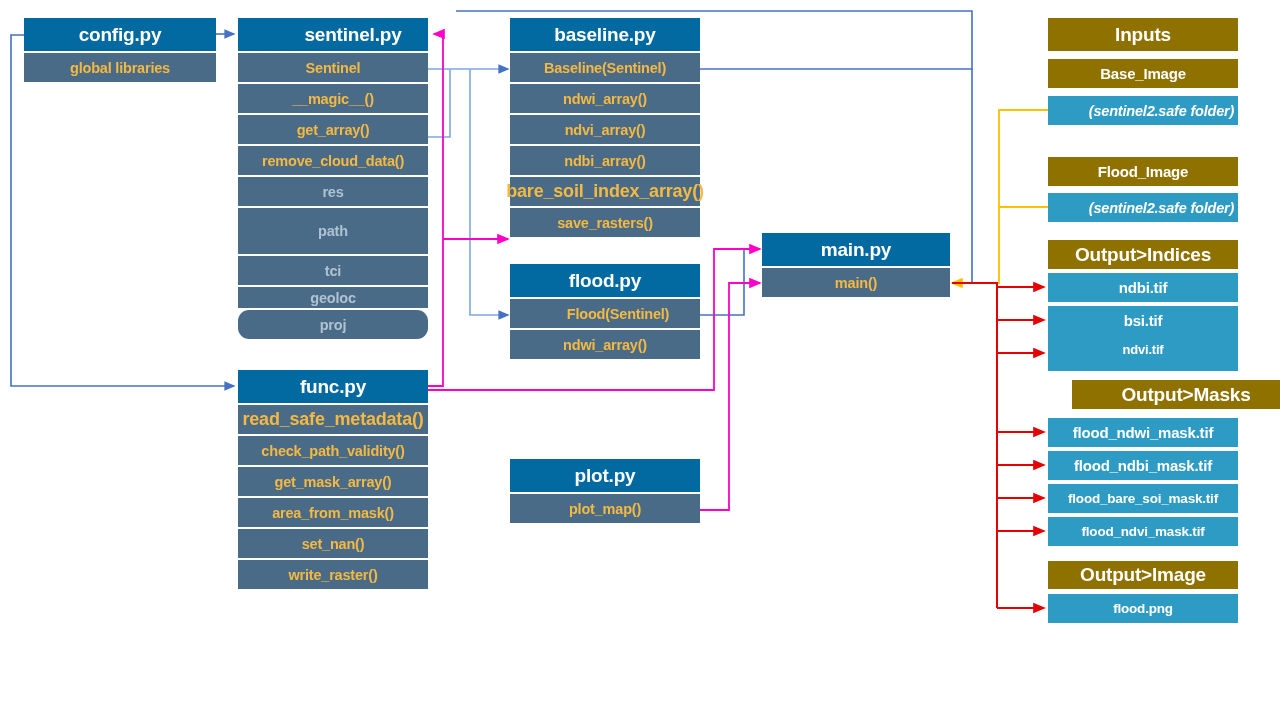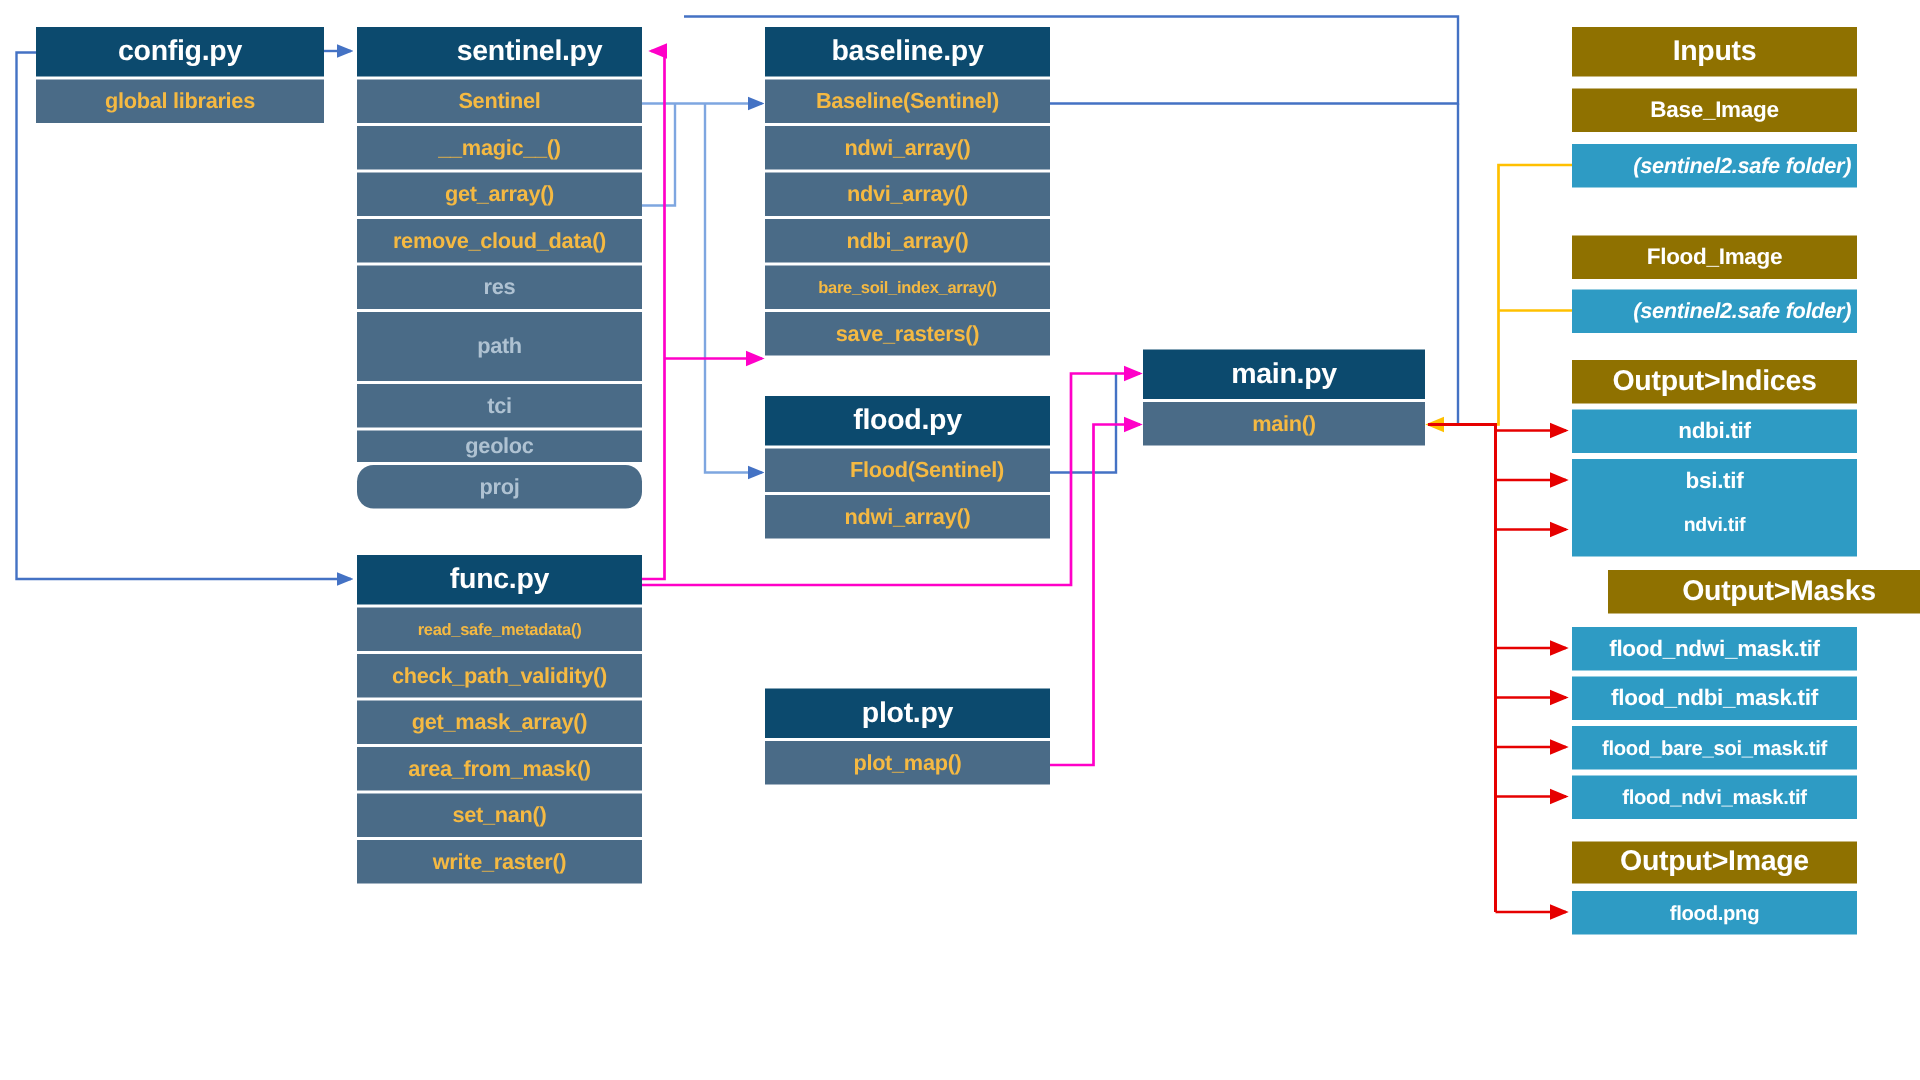--- a/index.html
+++ b/index.html
@@ -38,28 +38,28 @@
     color: #F5B942;
     background: #4A6B87;
     font-weight: bold;
     display: flex;
     align-items: center;
     justify-content: center;
     margin-bottom: 2px;
     letter-spacing: -0.2px;
   }
   .row.header {
-    background: #0c4a6e;
+    background: #0369a1;
     color: #ffffff;
     font-size: 19px;
   }
   .row.attr {
     color: #AFC2D2;
   }
-  .row.sm { font-size: 11px; }
+  .row.sm { font-size: 18px; }
   .row.md { font-size: 14.5px; }
 
   
   .fbox {
     position: absolute;
     box-sizing: border-box;
     text-align: center;
     display: flex;
     align-items: center;
     justify-content: center;

